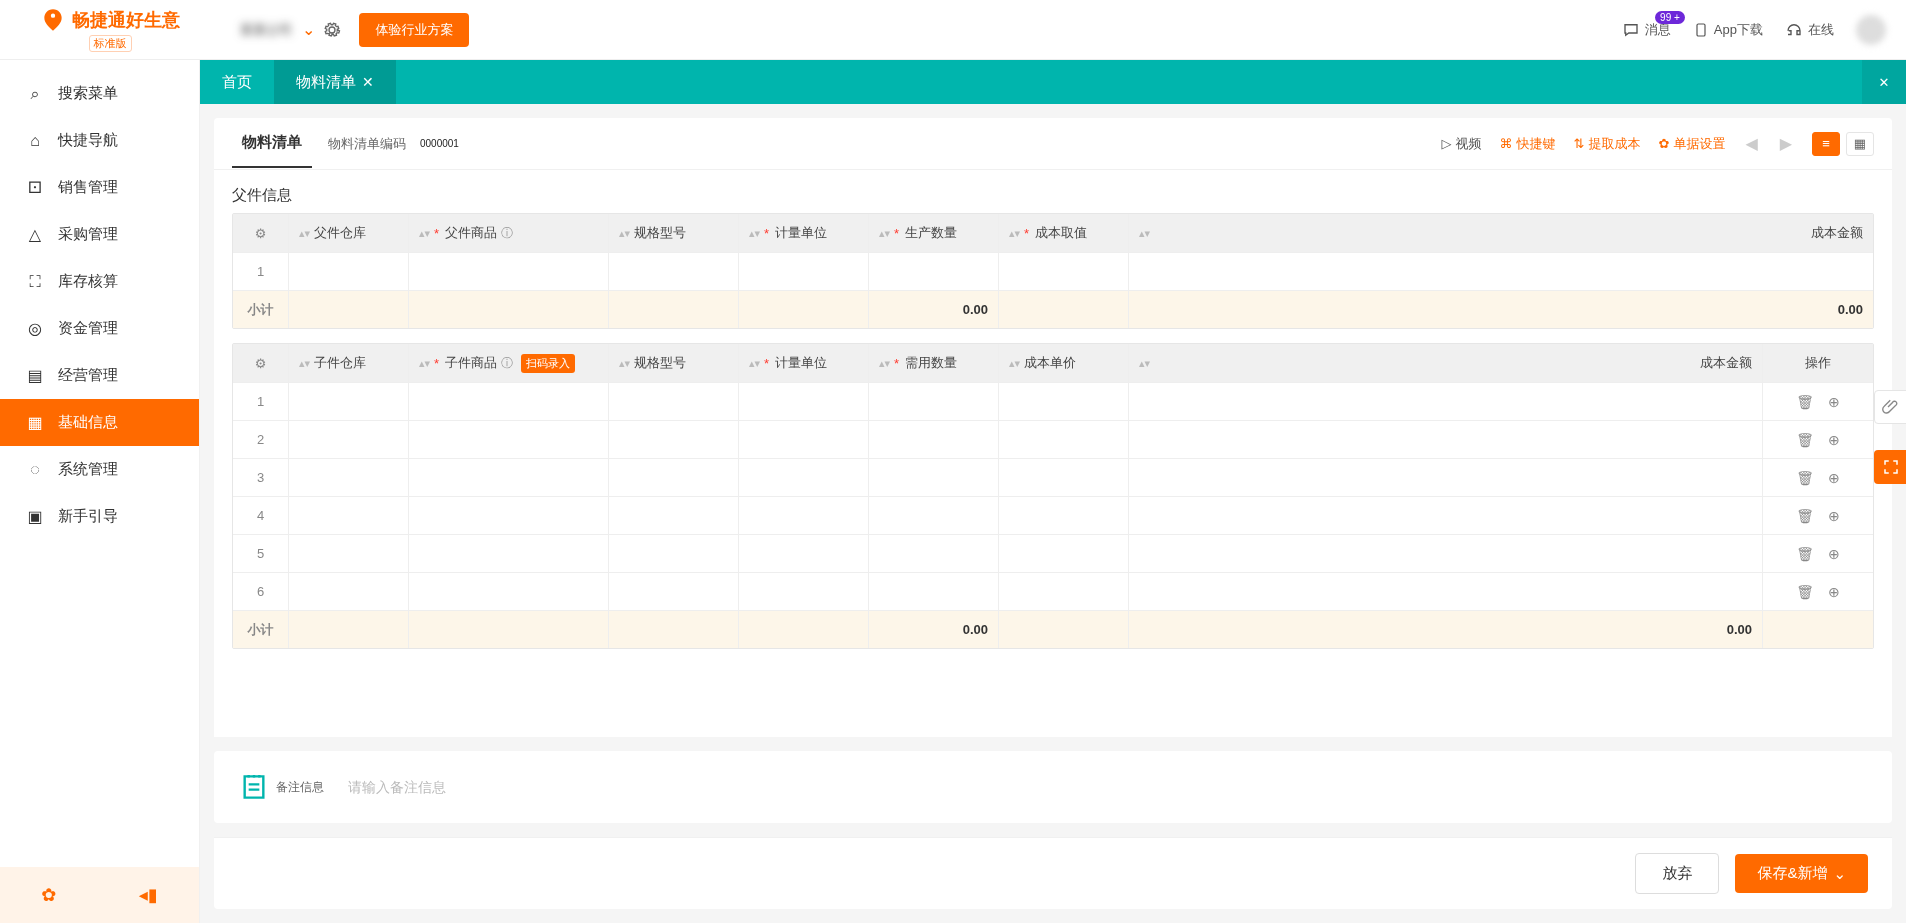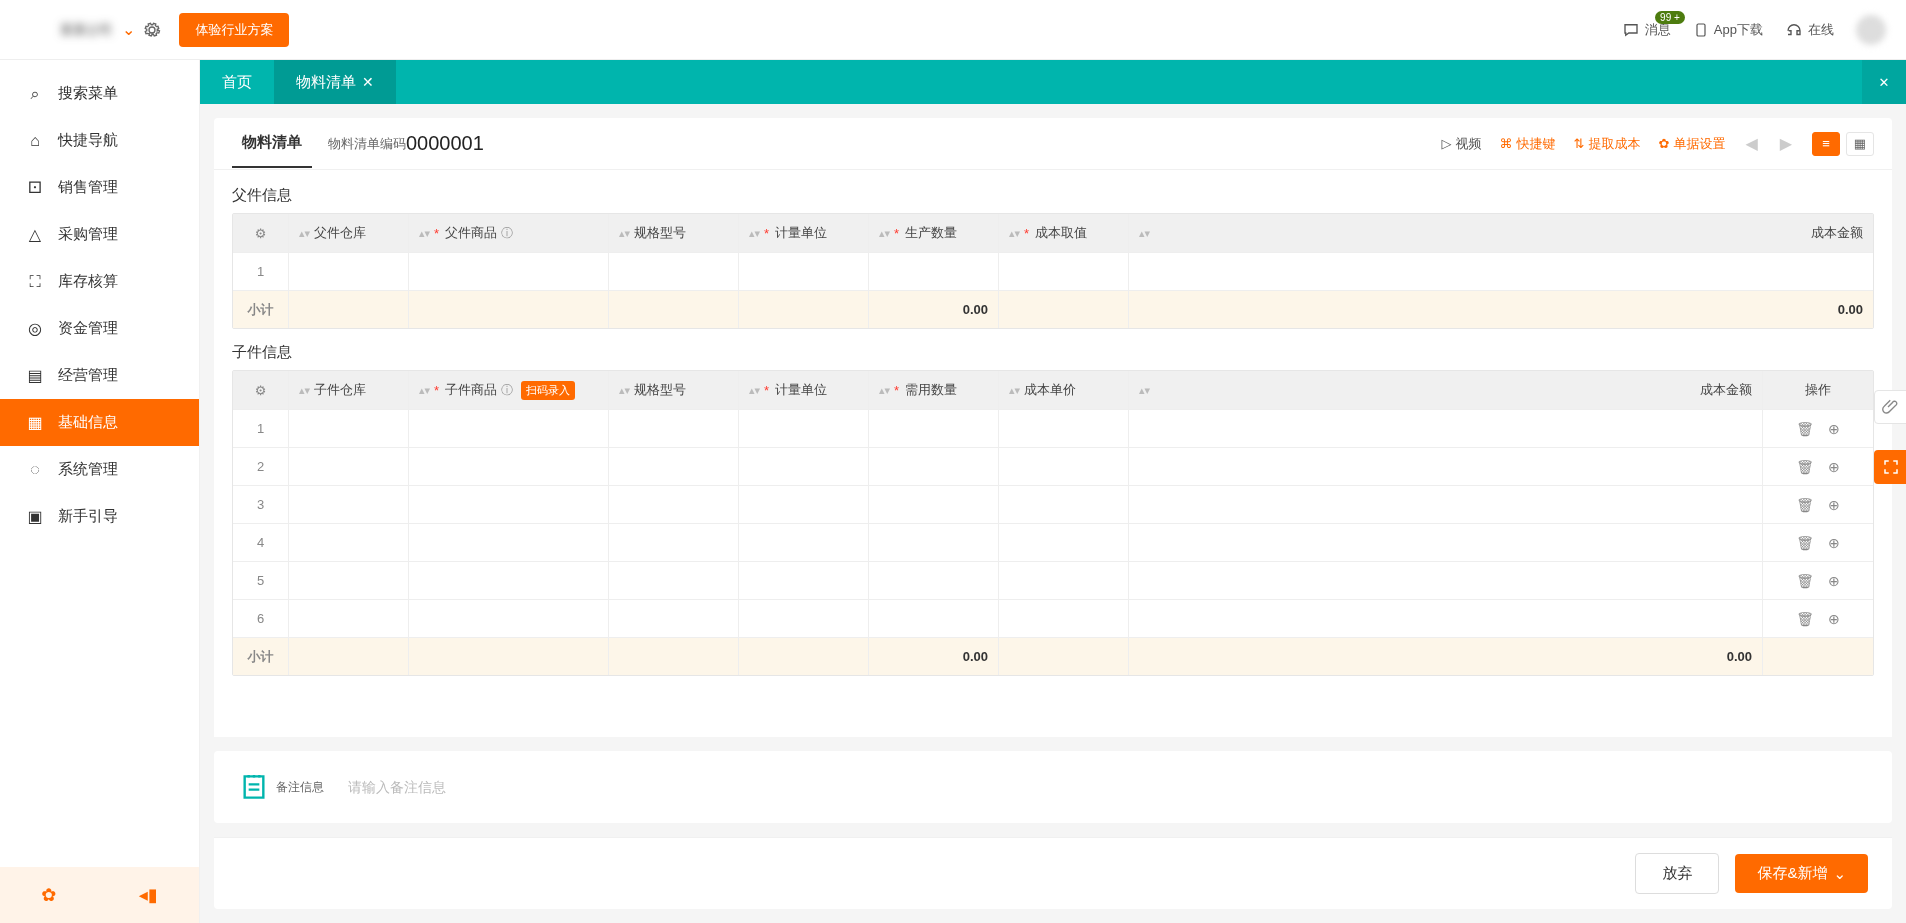--- a/index.html
+++ b/index.html
@@ -15,21 +15,21 @@
 .logo-text { color: #ff6a00; font-size: 18px; font-weight: 600; }
 .logo-sub { color: #ff6a00; font-size: 11px; border: 1px solid #ffd0b3; border-radius: 3px; padding: 0 4px; margin-top: 2px; }
 .org-select { margin-left: 40px; display: flex; align-items: center; gap: 10px; }
 .org-name { filter: blur(4px); }
 .org-chevron { color: #ff6a00; font-size: 16px; }
 .gear-btn { color: #666; margin-left: 8px; }
 .orange-btn { background: #ff6a00; color: #fff; border: none; padding: 8px 16px; border-radius: 4px; margin-left: 18px; cursor: pointer; font-size: 13px; }
 .header-right { margin-left: auto; display: flex; align-items: center; gap: 22px; }
 .hr-item { display: flex; align-items: center; gap: 5px; color: #555; cursor: pointer; }
 .badge-wrap { position: relative; }
-.badge { position: absolute; top: -10px; right: -14px; background: #4d7c0f; color: #fff; font-size: 10px; border-radius: 8px; padding: 1px 5px; }
+.badge { position: absolute; top: -10px; right: -14px; background: #6d28d9; color: #fff; font-size: 10px; border-radius: 8px; padding: 1px 5px; }
 .avatar { width: 30px; height: 30px; border-radius: 50%; background: #ddd; filter: blur(3px); }
 
 
 .body { flex: 1; display: flex; min-height: 0; }
 .sidebar { width: 200px; background: #fff; border-right: 1px solid #f0f0f0; display: flex; flex-direction: column; }
 .nav { flex: 1; padding-top: 10px; }
 .nav-item { display: flex; align-items: center; gap: 14px; padding: 14px 26px; color: #333; cursor: pointer; font-size: 15px; }
 .nav-item.active { background: #ff6a00; color: #fff; }
 .nav-icon { width: 18px; display: inline-flex; justify-content: center; font-size: 16px; }
 .sidebar-footer { height: 56px; background: #fff3e8; display: flex; align-items: center; justify-content: space-around; }
@@ -42,21 +42,21 @@
 .tab.active { background: #009b94; }
 .tab-close { font-size: 14px; }
 .tabbar-close { margin-left: auto; width: 44px; display: flex; align-items: center; justify-content: center; color: #fff; cursor: pointer; background: rgba(0,0,0,0.08); }
 .fullscreen-chip { position: absolute; right: -2px; top: 390px; background: #ff6a00; color: #fff; width: 34px; height: 34px; display: flex; align-items: center; justify-content: center; border-radius: 4px 0 0 4px; z-index: 5; }
 .attach-chip { position: absolute; right: -2px; top: 330px; background: #fff; color: #888; width: 34px; height: 34px; display: flex; align-items: center; justify-content: center; border: 1px solid #e5e5e5; border-radius: 4px 0 0 4px; z-index: 5; }
 
 
 .toolbar { background: #fff; margin: 14px 14px 0 14px; border-radius: 4px 4px 0 0; padding: 0 18px; display: flex; align-items: center; height: 52px; border-bottom: 1px solid #f0f0f0; }
 .tb-tab { padding: 14px 10px; border-bottom: 2px solid #333; font-weight: 600; font-size: 15px; }
 .tb-code-label { margin-left: 16px; color: #666; }
-.tb-code-val { font-size: 20px; color: #222; }
+.tb-code-val { margin-left: 14px; font-size: 10px; color: #222; }
 .tb-right { margin-left: auto; display: flex; align-items: center; gap: 18px; }
 .tb-link { display: flex; align-items: center; gap: 4px; cursor: pointer; color: #555; }
 .tb-link.orange { color: #ff6a00; }
 .tb-nav-arrow { color: #ccc; font-size: 16px; padding: 0 2px; }
 .view-toggle { display: flex; gap: 6px; }
 .vt-btn { width: 28px; height: 24px; border: 1px solid #e5e5e5; display: flex; align-items: center; justify-content: center; border-radius: 3px; cursor: pointer; color: #666; }
 .vt-btn.active { background: #ff6a00; color: #fff; border-color: #ff6a00; }
 
 
 .panel { background: #fff; margin: 0 14px; padding: 12px 18px 24px; overflow: auto; flex: 1; }
@@ -99,20 +99,31 @@
 .btn-ghost { background: #fff; border: 1px solid #ddd; color: #333; padding: 10px 26px; border-radius: 4px; cursor: pointer; font-size: 15px; }
 .btn-primary { background: #ff6a00; color: #fff; border: none; padding: 10px 22px; border-radius: 4px; cursor: pointer; font-size: 15px; display: flex; align-items: center; gap: 6px; }
 svg { display: block; }
 </style>
 </head>
 <body>
 
 <div class="app">
 
   <div class="top-header">
+    <div class="logo-area">
+      <div class="logo-row">
+        <span class="logo-icon">
+          <svg width="26" height="26" viewBox="0 0 24 24">
+              <path fill="#ff6a00" d="M12 2C7 2 4 6 4 10c0 5 4 8 8 12 4-4 8-7 8-12 0-4-3-8-8-8zm0 4a2 2 0 110 4 2 2 0 010-4z"></path>
+            </svg>
+        </span>
+        <span class="logo-text">畅捷通好生意</span>
+      </div>
+      <span class="logo-sub">标准版</span>
+    </div>
     <div class="org-select">
       <span class="org-name">某某公司</span>
       <span class="org-chevron">⌄</span>
     </div>
     <span class="gear-btn">
       <svg width="18" height="18" viewBox="0 0 24 24">
           <path fill="none" stroke="#666" stroke-width="1.8" d="M12 8a4 4 0 100 8 4 4 0 000-8zm8 4l2 1-1 3-2-.5-1.5 1.5.5 2-3 1-1-2h-2l-1 2-3-1 .5-2L6 16.5 4 17l-1-3 2-1v-2l-2-1 1-3 2 .5L7.5 6 7 4l3-1 1 2h2l1-2 3 1-.5 2L18 7.5l2-.5 1 3-2 1v2z"></path>
         </svg>
     </span>
     <button class="orange-btn">体验行业方案</button>
@@ -308,21 +319,20 @@
             <div class="cell c-wh"></div>
             <div class="cell c-prod"></div>
             <div class="cell c-spec"></div>
             <div class="cell c-unit"></div>
             <div class="cell c-qty">0.00</div>
             <div class="cell c-costtype"></div>
             <div class="cell c-amount">0.00</div>
           </div>
         </div>
 
-        <div class="section-title">子件信息</div>
         <div class="tbl">
           <div class="tbl-row tbl-head">
             <div class="cell c-gear">
                 <span>⚙</span>
               </div>
             <div class="cell c-wh">
                 <span class="sort-icon">▴▾</span>
                 <span>子件仓库</span>
               </div>
             <div class="cell c-prod">

